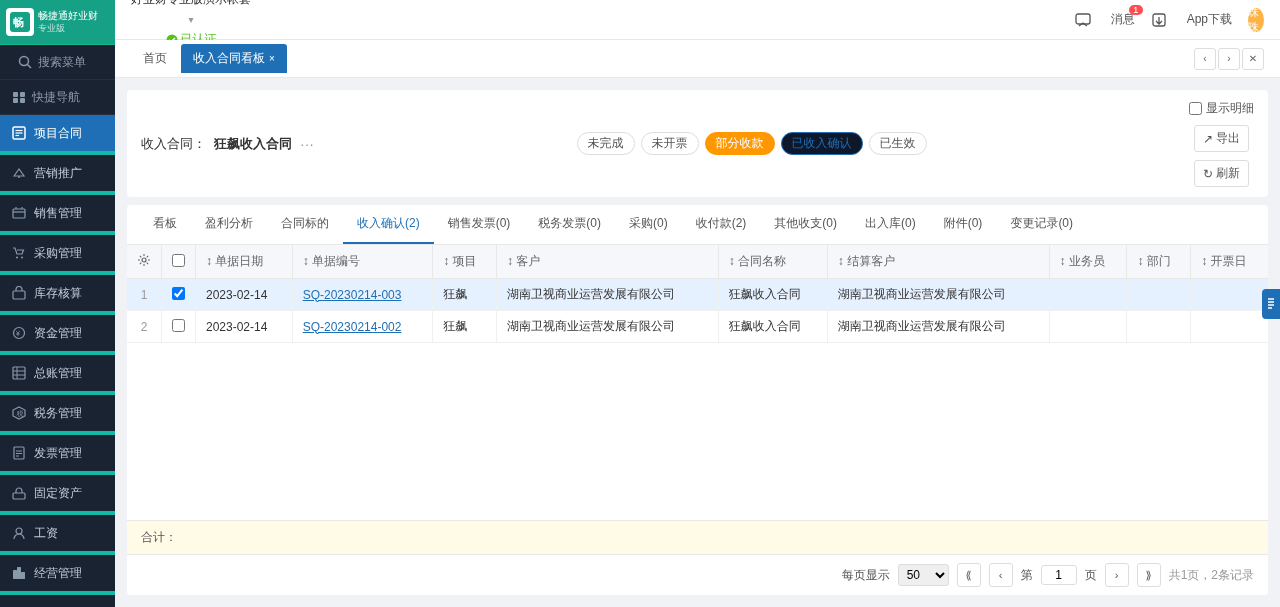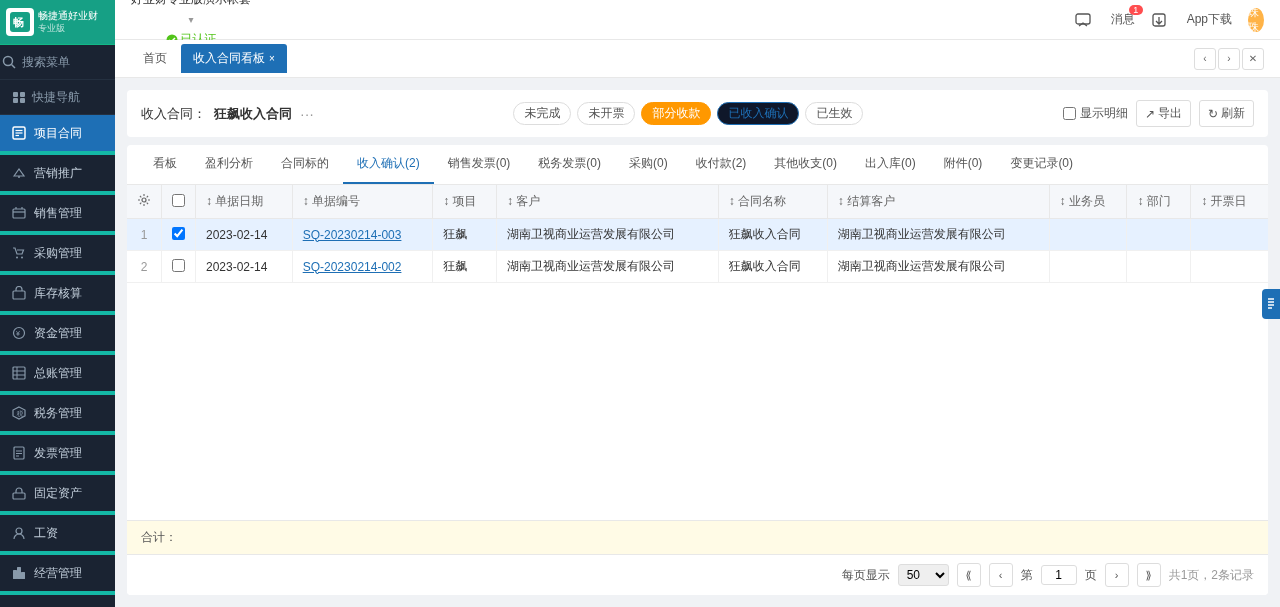--- a/index.html
+++ b/index.html
@@ -5,21 +5,21 @@
     * { box-sizing: border-box; margin: 0; padding: 0; }
     body { font-family: "Microsoft YaHei", "PingFang SC", sans-serif; font-size: 12px; background: #f5f5f5; display: flex; height: 607px; overflow: hidden; }
 
     
     .sidebar { width: 115px; background: #1a2332; display: flex; flex-direction: column; height: 100%; color: #aab; flex-shrink: 0; }
     .sidebar-logo { background: #16a085; padding: 8px 6px; display: flex; align-items: center; gap: 4px; color: white; font-size: 11px; border-bottom: 1px solid #12b886; }
     .sidebar-logo-icon { width: 28px; height: 28px; background: white; border-radius: 4px; display: flex; align-items: center; justify-content: center; }
     .sidebar-logo-icon svg { width: 22px; height: 22px; }
     .sidebar-logo-text { font-size: 10px; color: white; line-height: 1.3; }
     .sidebar-logo-sub { font-size: 9px; color: rgba(255,255,255,0.7); }
-    .sidebar-search { display: flex; align-items: center; gap: 4px; padding: 8px 0; color: #8899aa; font-size: 12px; cursor: pointer; border-bottom: 1px solid #243040; }
+    .sidebar-search { display: flex; align-items: center; gap: 4px; padding: 8px 16px; color: #8899aa; font-size: 12px; cursor: pointer; border-bottom: 1px solid #243040; }
     .sidebar-nav { display: flex; align-items: center; gap: 4px; padding: 8px 10px; color: #8899aa; font-size: 12px; cursor: pointer; border-bottom: 1px solid #243040; }
     .sidebar-item { display: flex; align-items: center; gap: 6px; padding: 9px 10px; color: #c0ccd8; font-size: 12px; cursor: pointer; border-bottom: 4px solid #14b8a6; }
     .sidebar-item.active { background: #1e6fb5; color: white; }
     .sidebar-item-icon { width: 18px; height: 18px; display: flex; align-items: center; justify-content: center; flex-shrink: 0; }
 
     
     .main { flex: 1; display: flex; flex-direction: column; background: #f0f2f5; overflow: hidden; }
 
     
     .topbar { background: #fff; display: flex; align-items: center; justify-content: space-between; padding: 0 16px; height: 40px; border-bottom: 1px solid #e8e8e8; flex-shrink: 0; }
@@ -46,21 +46,21 @@
     
     .contract-header { background: #fff; padding: 10px 14px; border-radius: 4px; display: flex; align-items: center; justify-content: space-between; flex-shrink: 0; }
     .contract-title { display: flex; align-items: center; gap: 8px; }
     .contract-label { font-size: 13px; color: #333; font-weight: 500; }
     .contract-name { font-size: 13px; color: #333; font-weight: 600; }
     .contract-more { color: #999; cursor: pointer; font-size: 14px; }
     .contract-status { display: flex; align-items: center; gap: 6px; }
     .status-btn { padding: 2px 10px; border-radius: 12px; font-size: 12px; border: 1px solid #ddd; cursor: pointer; background: white; color: #555; }
     .status-btn.partial { background: #ff9800; color: white; border-color: #ff9800; }
     .status-btn.confirmed { background: #0f172a; color: #1e6fb5; border-color: #1e6fb5; }
-    .contract-actions { display: flex; align-items: center; gap: 8px; }
+    .contract-actions { display: flex; align-items: center; gap: 8px; flex-direction: column; }
     .action-btn { display: flex; align-items: center; gap: 3px; padding: 4px 8px; border: 1px solid #ddd; border-radius: 3px; cursor: pointer; font-size: 12px; color: #555; background: white; }
 
     
     .detail-section { background: #fff; border-radius: 4px; flex: 1; display: flex; flex-direction: column; overflow: hidden; }
 
     
     .detail-tabs { display: flex; border-bottom: 1px solid #e8e8e8; padding: 0 12px; flex-shrink: 0; }
     .detail-tab { padding: 10px 14px; font-size: 12px; color: #555; cursor: pointer; border-bottom: 2px solid transparent; }
     .detail-tab.active { color: #1e6fb5; border-bottom-color: #1e6fb5; font-weight: 500; }
 

